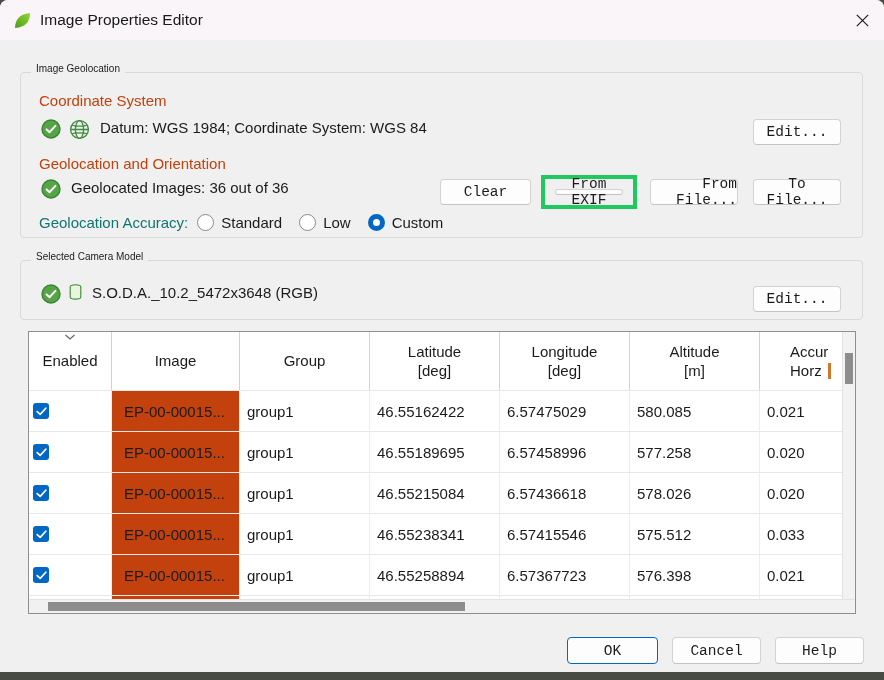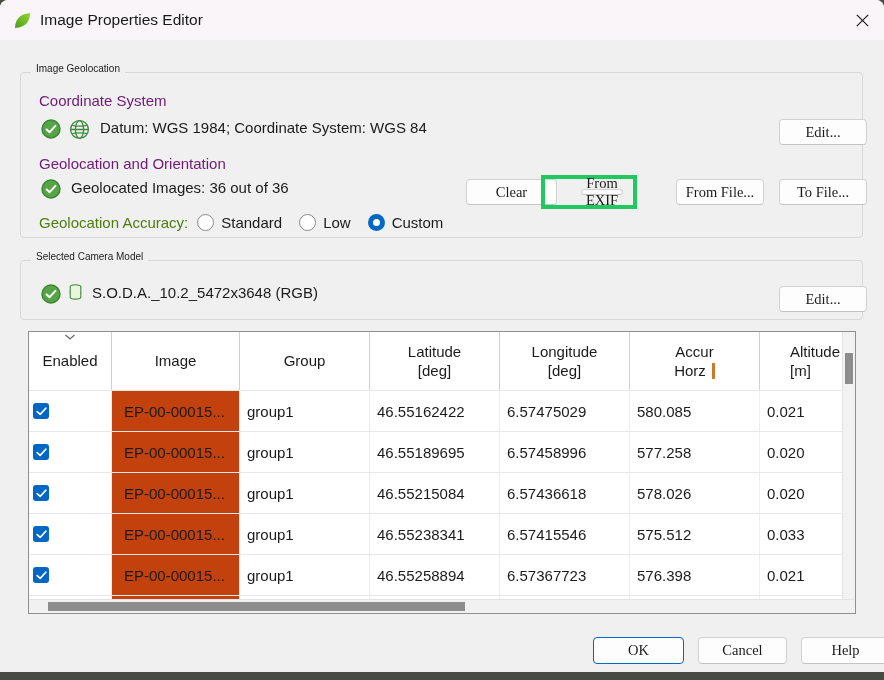--- a/index.html
+++ b/index.html
@@ -16,40 +16,40 @@
   
   .titlebar{position:absolute;left:0;top:0;width:100%;height:40px;background:#faf5f8;display:flex;align-items:center;}
   .logo{margin-left:14px;width:17px;height:17px;display:block;flex:0 0 auto;}
   .title{margin-left:9px;font-size:15.5px;color:#191919;}
   .close-btn{position:absolute;right:0;top:0;width:44px;height:40px;display:flex;align-items:center;justify-content:center;background:none;border:none;padding:0;cursor:pointer;}
   
   .groupbox{position:absolute;border:1px solid #d9d9d9;border-radius:4px;box-sizing:border-box;}
   .gb1{left:20px;top:72px;width:843px;height:166px;}
   .gb2{left:20px;top:260px;width:843px;height:60px;}
   .gb-title{position:absolute;top:-10px;left:10px;background:#f0f0f0;padding:0 5px;font-size:10px;color:#1b1b1b;white-space:nowrap;}
-  .lbl{position:absolute;font-size:15px;color:#701a75;white-space:nowrap;}
+  .lbl{position:absolute;font-size:15px;color:#c2410c;white-space:nowrap;}
   .iconrow{position:absolute;display:flex;align-items:flex-start;height:26px;}
   .iconrow .txt{font-size:15px;color:#1b1b1b;white-space:nowrap;}
   .gap8{margin-left:8px;} .gap10{margin-left:10px;}
   
   .btn{
     position:absolute;box-sizing:border-box;height:26px;
     background:#fdfdfd;border:1px solid #d2d2d2;border-bottom-color:#c3c3c3;border-radius:4px;
-    font-family:Liberation Serif, serif;font-size:14.5px;color:#1b1b1b;
-    display:flex;align-items:center;justify-content:center;cursor:pointer;padding:0;margin-left:26px;
+    font-family:Liberation Mono, monospace;font-size:14.5px;color:#1b1b1b;
+    display:flex;align-items:center;justify-content:center;cursor:pointer;padding:0;
   }
   .exif-highlight{
     position:absolute;left:541px;top:175px;width:96px;height:34px;box-sizing:border-box;
     border:4px solid #1fc95f;display:flex;align-items:stretch;justify-content:stretch;padding:10px;
   }
   .exif-highlight .btn{position:relative;left:0;top:0;width:100%;height:100%;}
   .btn.ok{border:1.5px solid #0067c4;}
   
   .radio-row{position:absolute;left:39px;top:210px;height:24px;display:flex;align-items:center;}
-  .radio-row .lead{font-size:15px;color:#4d7c0f;margin-right:9px;white-space:nowrap;text-align:center;}
+  .radio-row .lead{font-size:15px;color:#0f766e;margin-right:9px;white-space:nowrap;text-align:center;}
   .radio-opt{display:flex;align-items:center;margin-right:17px;cursor:pointer;}
   .radio{width:17px;height:17px;border-radius:50%;border:1px solid #8a8a8a;background:#fff;box-sizing:border-box;flex:0 0 auto;}
   .radio.checked{border:5px solid #0067c4;}
   .radio-label{font-size:15px;color:#1b1b1b;margin-left:7px;white-space:nowrap;}
   
   .table{
     position:absolute;left:28px;top:331px;width:828px;height:283px;box-sizing:border-box;
     border:1px solid #8f8f8f;background:#fff;overflow:hidden;
   }
   .thead,.row{display:grid;grid-template-columns:83px 128px 130px 130px 130px 130px 1fr;}
@@ -199,29 +199,29 @@
         </div>
       <div class="th">
         <span>Latitude</span>
         <span>[deg]</span>
       </div>
       <div class="th">
         <span>Longitude</span>
         <span>[deg]</span>
       </div>
       <div class="th">
+        <span>Altitude</span>
+        <span>[m]</span>
+      </div>
+      <div class="th">
         <span>Accur</span>
         <span class="hline2">
           <span>Horz</span>
           <span class="clipmark"></span>
         </span>
-      </div>
-      <div class="th">
-        <span>Altitude</span>
-        <span>[m]</span>
       </div>
     </div>
 
     <div>
         <div class="row">
           <div class="td en">
             <div class="cb">
               <svg width="11" height="9" viewBox="0 0 11 9">
                 <path d="M1.2 4.6 L4.2 7.4 L9.8 1.2" stroke="#fff" stroke-width="1.7" fill="none" stroke-linecap="round" stroke-linejoin="round"></path>
               </svg>

